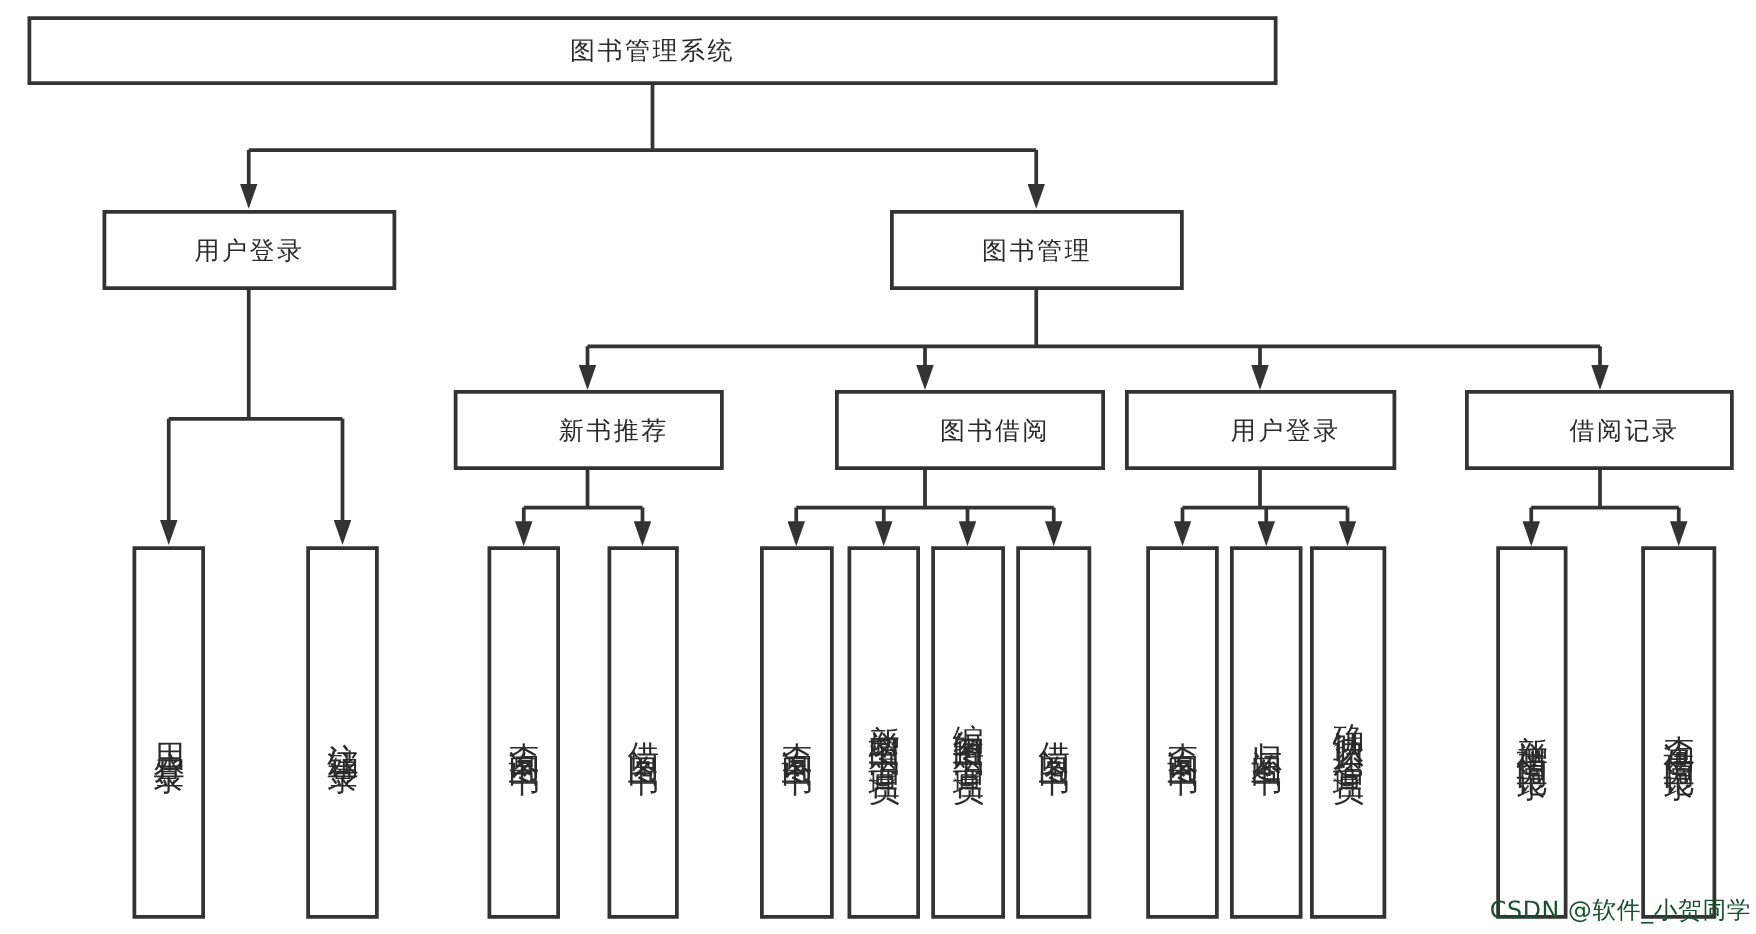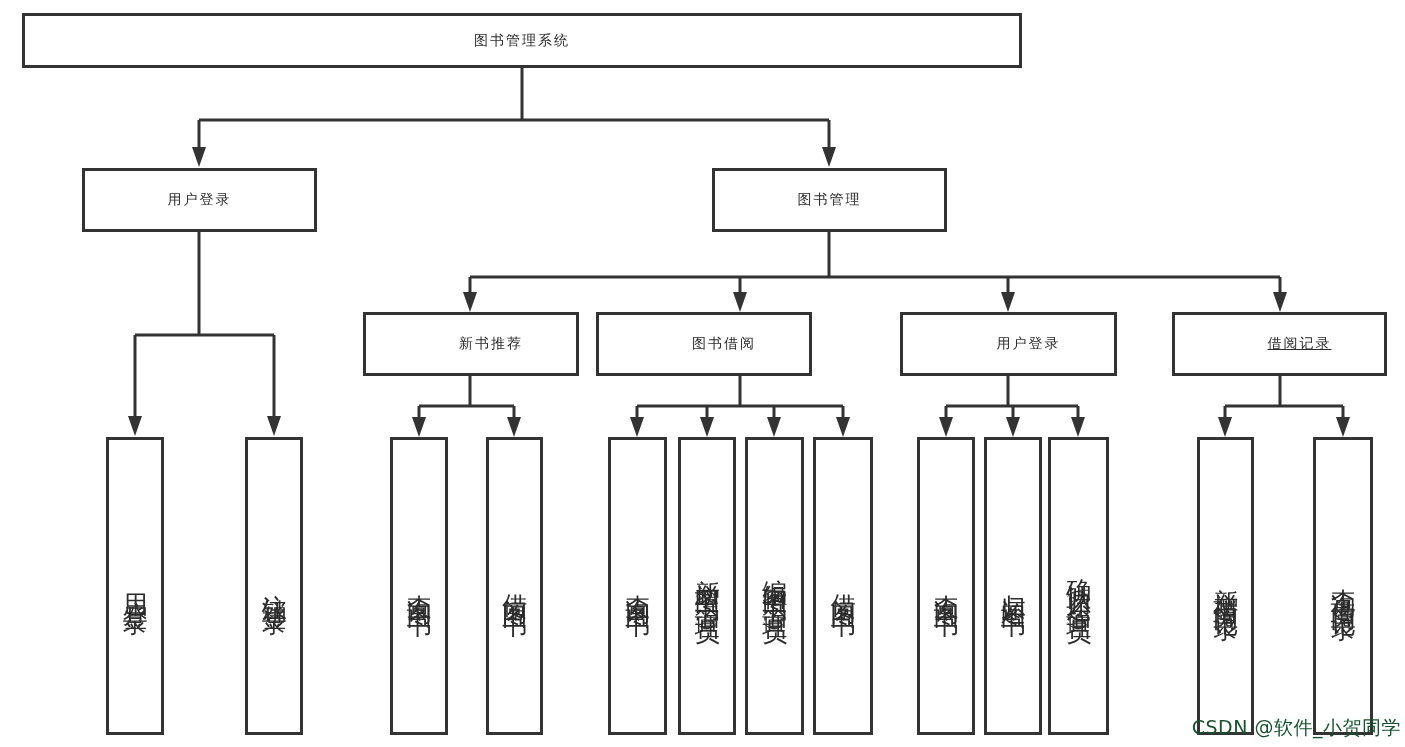--- a/index.html
+++ b/index.html
@@ -19,21 +19,21 @@
   .box {
     position: absolute;
     box-sizing: border-box;
     border: 3px solid #333333;
     background: #ffffff;
     display: flex;
     align-items: center;
     justify-content: center;
     color: #2b2b2b;
   }
-  .h-label { font-size: 14px; letter-spacing: 2px; white-space: nowrap; }
+  .h-label { font-size: 20px; letter-spacing: 2px; white-space: nowrap; }
   .root-box   { left: 22px;  top: 13px;  width: 1000px; height: 55px; }
   .lvl2-a     { left: 82px;  top: 168px; width: 235px;  height: 64px; }
   .lvl2-b     { left: 712px; top: 168px; width: 235px;  height: 64px; }
   .lvl3       { top: 312px; height: 64px; padding-left: 40px; }
   .leaf       { top: 437px; height: 298px; }
   .v-label {
     writing-mode: vertical-rl;
     text-orientation: mixed;
     font-size: 25px;
     letter-spacing: 6px;
@@ -96,23 +96,23 @@
     <path marker-end="url(#arrow)" d="M1225 406 V419"></path>
     <path marker-end="url(#arrow)" d="M1343 406 V419"></path>
   </svg>
 
   <div class="box root-box h-label">图书管理系统</div>
 
   <div class="box lvl2-a h-label">用户登录</div>
   <div class="box lvl2-b h-label">图书管理</div>
 
   <div class="box lvl3 h-label" style="left:363px;width:216px;">新书推荐</div>
-  <div class="box lvl3 h-label" style="left:596px;width:216px;">图书借阅</div>
+  <div class="box lvl3 h-label" style="left:668px;width:216px;">图书借阅</div>
   <div class="box lvl3 h-label" style="left:900px;width:217px;">用户登录</div>
-  <div class="box lvl3 h-label" style="left:1172px;width:215px;text-decoration:underline;">借阅记录</div>
+  <div class="box lvl3 h-label" style="left:1172px;width:215px;">借阅记录</div>
 
   <div class="box leaf" style="left:106px;width:58px;">
     <span class="v-label">用户登录</span>
   </div>
   <div class="box leaf" style="left:245px;width:58px;">
     <span class="v-label">注销登录</span>
   </div>
 
   <div class="box leaf" style="left:390px;width:58px;">
     <span class="v-label">查询图书</span>

